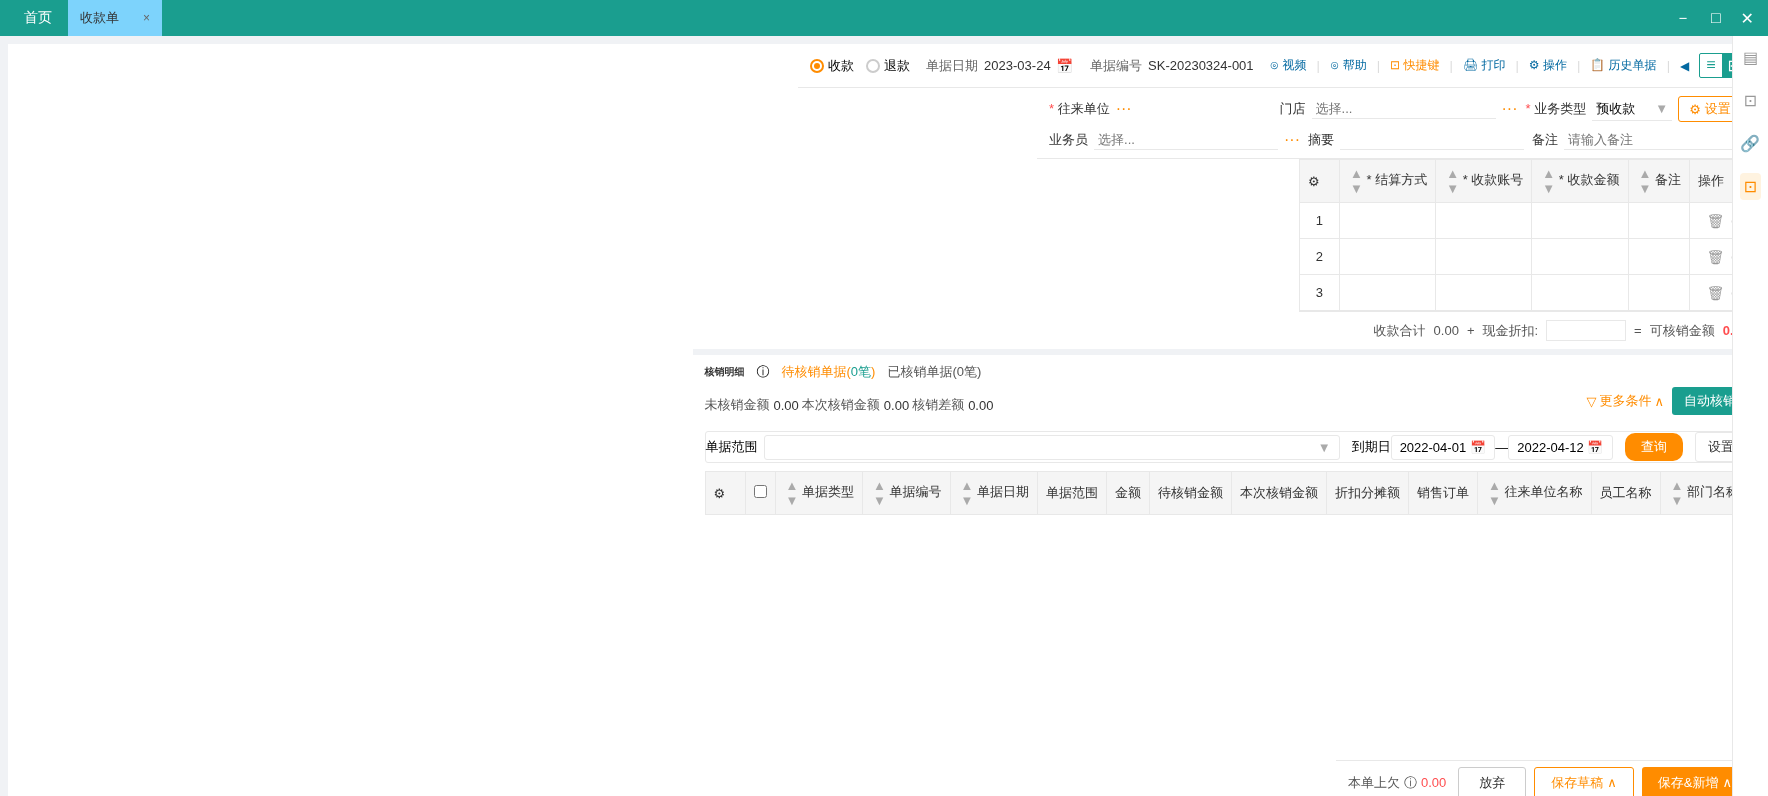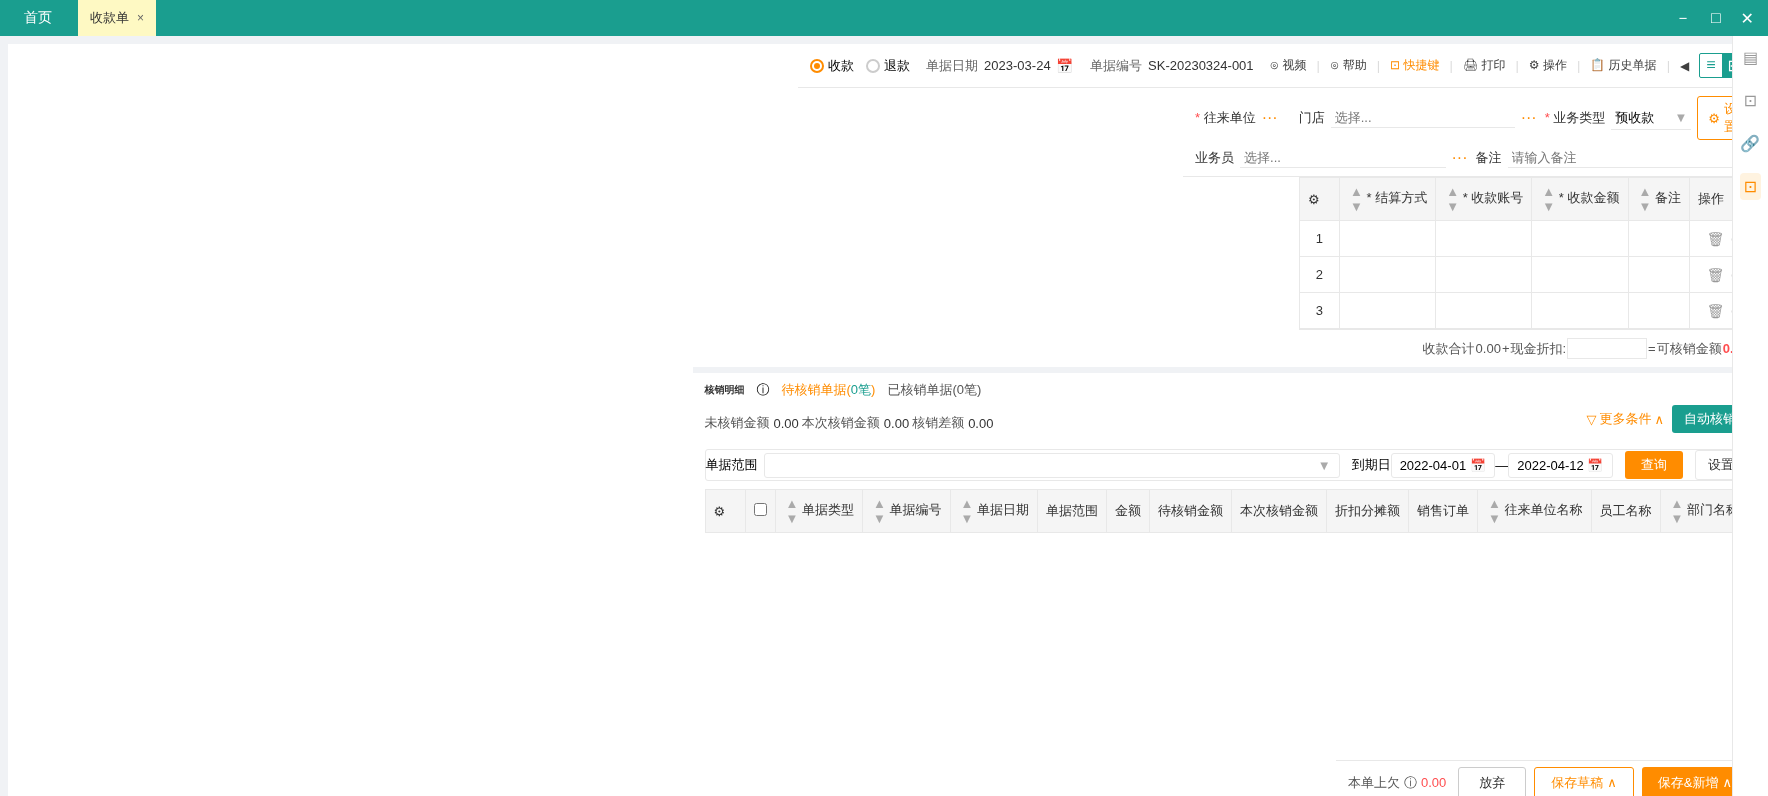--- a/index.html
+++ b/index.html
@@ -16,30 +16,29 @@
     .tab-home {
       color: #fff;
       padding: 0 16px;
       height: 100%;
       display: flex;
       align-items: center;
       cursor: pointer;
       font-size: 14px;
     }
     .tab-active {
-      background: #fef9c3;
+      background: #7dd3fc;
       color: #333;
       padding: 0 12px;
       height: 100%;
       display: flex;
       align-items: center;
-      gap: 4px;
+      gap: 20px;
       cursor: pointer;
       font-size: 13px;
-      margin-left: 10px;
     }
     .tab-close {
       font-size: 12px;
       color: #666;
       cursor: pointer;
       margin-left: 4px;
     }
     .tab-bar-right {
       margin-left: auto;
       display: flex;
@@ -117,21 +116,21 @@
       display: flex;
       align-items: center;
       gap: 10px;
       color: #555;
     }
     .toolbar-action-item {
       display: flex;
       align-items: center;
       gap: 3px;
       cursor: pointer;
-      color: #404040;
+      color: #0369a1;
       font-size: 12px;
     }
     .toolbar-action-item.highlighted {
       color: #ff8c00;
     }
     .action-divider { color: #ddd; }
     .view-toggle {
       display: flex;
       border: 1px solid #1a9e8f;
       border-radius: 2px;
@@ -262,21 +261,21 @@
     }
 
     
     .summary-row {
       display: flex;
       align-items: center;
       justify-content: flex-end;
       padding: 8px 12px;
       border-top: 1px solid #e8e8e8;
       background: #fff;
-      gap: 1px;
+      gap: 8px;
       color: #555;
       font-size: 13px;
     }
     .summary-result {
       color: #ff4d4f;
       font-weight: bold;
     }
     .summary-input {
       border: 1px solid #e8e8e8;
       padding: 2px 6px;
@@ -383,21 +382,21 @@
       border-radius: 3px;
       display: flex;
       align-items: center;
       gap: 4px;
     }
     .query-btn {
       background: #ff8c00;
       color: #fff;
       border: none;
       padding: 5px 16px;
-      border-radius: 3px;
+      border-radius: 10px;
       cursor: pointer;
     }
     .setting-btn {
       background: #fff;
       color: #333;
       border: 1px solid #e8e8e8;
       padding: 5px 12px;
       border-radius: 3px;
       cursor: pointer;
     }
@@ -594,20 +593,24 @@
           <span>⚙</span>
           <span>设置</span>
         </button>
       </div>
     </div>
     <div class="form-row">
       <div class="field-group">
         <span class="field-label">业务员</span>
         <input class="field-input" placeholder="选择..." style="max-width: 300px;">
         <span class="field-more">···</span>
+      </div>
+      <div class="field-group">
+        <span class="field-label">摘要</span>
+        <input class="field-input" placeholder="" style="">
       </div>
       <div class="field-group">
         <span class="field-label">备注</span>
         <input class="field-input" placeholder="请输入备注" style="">
       </div>
     </div>
   </div>
 
   <div class="table-section">
     <table class="data-table">

